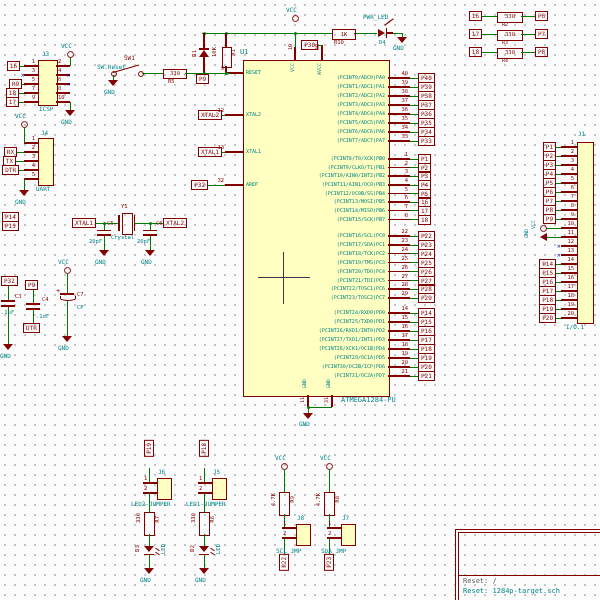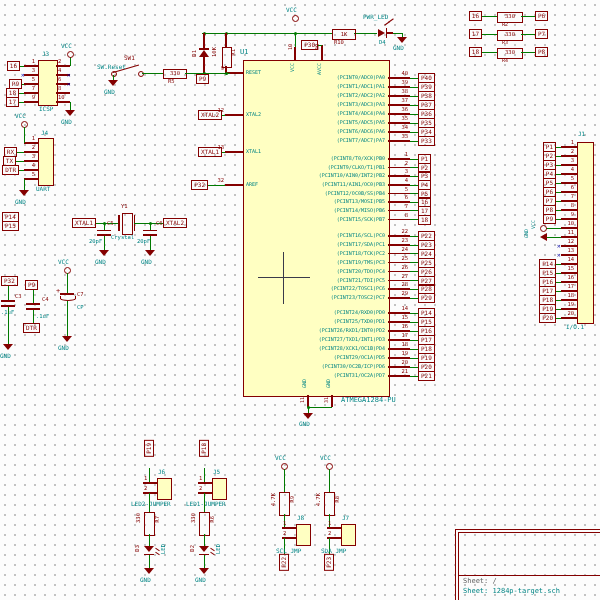--- a/index.html
+++ b/index.html
@@ -38,22 +38,22 @@
   <div class="body" style="left:243px;top:60px;width:145px;height:335px"></div>
   <div class="t teal s7" style="left:240px;top:49px">U1</div>
   <div class="t teal s7" style="left:341px;top:397px">ATMEGA1284-PU</div>
 
   <div class="xh" style="left:258px;top:277px;width:52px;height:1px"></div>
   <div class="xh" style="left:283px;top:252px;width:1px;height:52px"></div>
 
   <div class="tb" style="left:455px;top:529px;width:144px;height:70px;border-right:none;border-bottom:none"></div>
   <div class="tb" style="left:458px;top:532px;width:141px;height:67px;border-right:none;border-bottom:none"></div>
   <div class="pw" style="left:458px;top:575px;width:142px;height:1px"></div>
-  <div class="t gray s7" style="left:463px;top:578px">Sheet: /</div>
-  <div class="t teal s7" style="left:463px;top:588px">Sheet: 1284p-target.sch</div>
+  <div class="t gray s7" style="left:463px;top:578px">Reset: /</div>
+  <div class="t teal s7" style="left:463px;top:588px">Reset: 1284p-target.sch</div>
 <div class="pw" style="left: 225px; top: 72.4px; width: 18px; height: 1.2px;"></div>
     <div class="num" style="left: 208px; top: 66px; width: 16px; text-align: right;">9</div>
     <div class="t pname" style="left: 246px; top: 70px;">RESET</div>
     <div class="pw" style="left: 225px; top: 114.4px; width: 18px; height: 1.2px;"></div>
     <div class="num" style="left: 208px; top: 108px; width: 16px; text-align: right;">12</div>
     <div class="t pname" style="left: 246px; top: 112px;">XTAL2</div>
     <div class="lab" style="right: 378px; top: 110px;">XTAL2</div>
     <div class="w" style="left: 222px; top: 114.5px; width: 3px; height: 1px;"></div>
     <div class="pw" style="left: 225px; top: 151.4px; width: 18px; height: 1.2px;"></div>
     <div class="num" style="left: 208px; top: 145px; width: 16px; text-align: right;">13</div>

